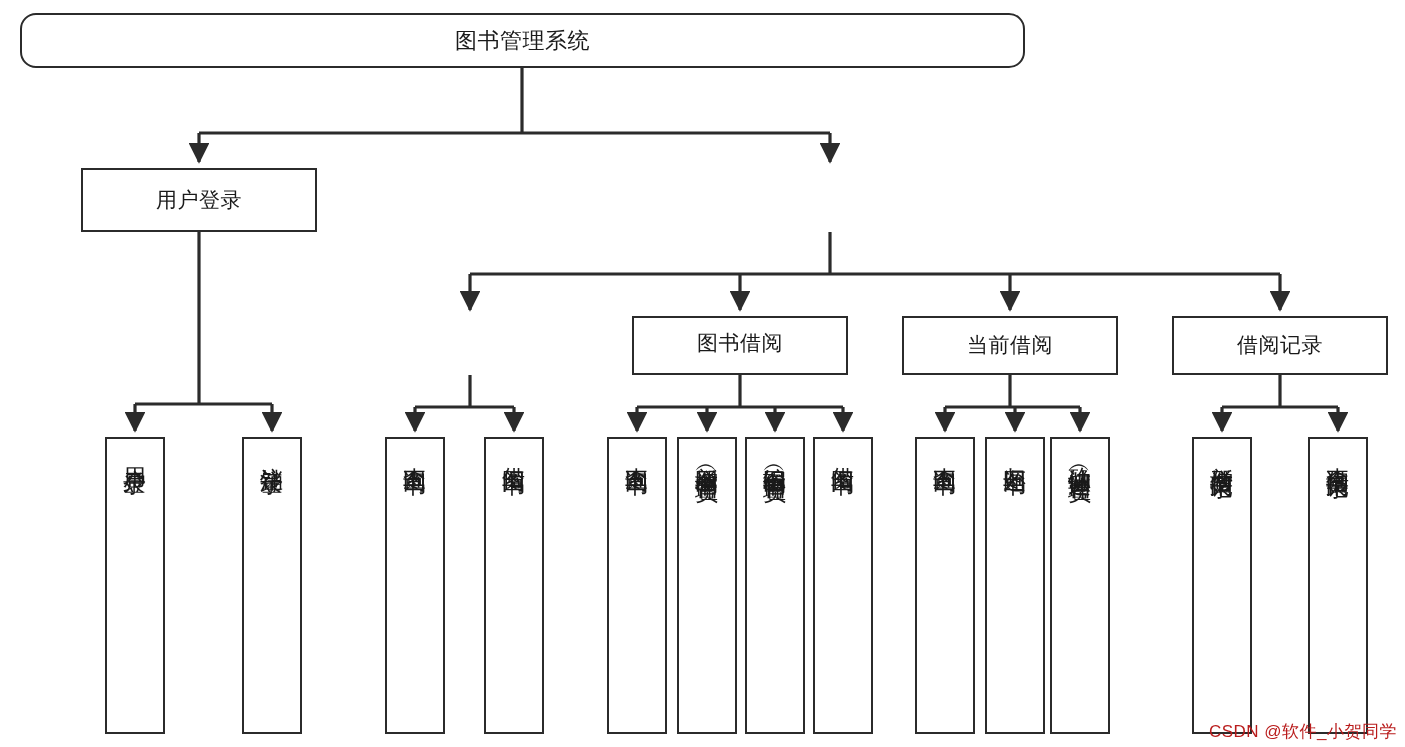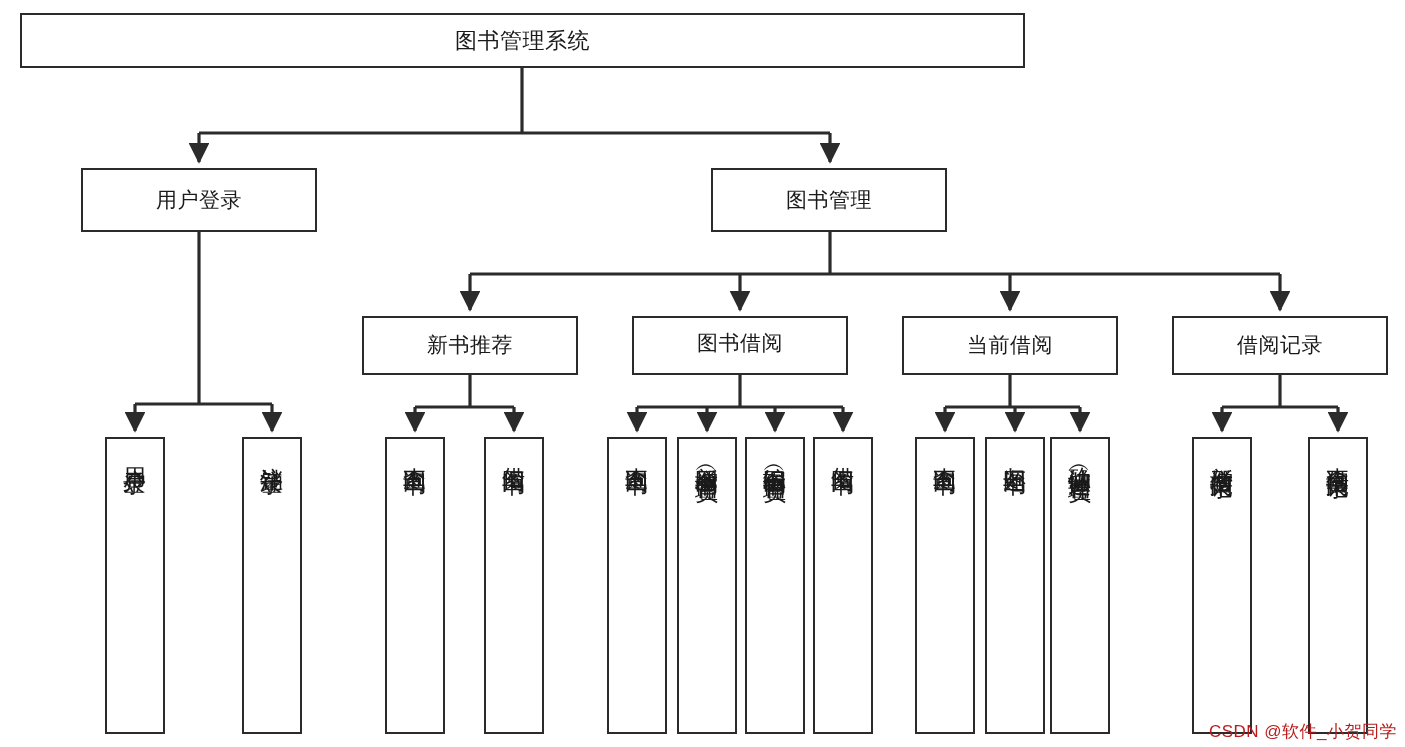--- a/index.html
+++ b/index.html
@@ -124,35 +124,29 @@
       <path d="M 1015 407 L 1015 431" marker-end="url(#arrow)"></path>
       <path d="M 1080 407 L 1080 431" marker-end="url(#arrow)"></path>
 
       <path d="M 1280 375 L 1280 407"></path>
       <path d="M 1222 407 L 1338 407"></path>
       <path d="M 1222 407 L 1222 431" marker-end="url(#arrow)"></path>
       <path d="M 1338 407 L 1338 431" marker-end="url(#arrow)"></path>
     </g>
   </svg>
 
-  <div class="node horiz root" style="left:20px; top:13px; width:1005px; height:55px;">
+  <div class="node horiz root" style="left:20px; top:13px; width:1005px; height:55px;border-radius:16px;">
     <span class="label">图书管理系统</span>
   </div>
 
   <div class="node horiz" style="left:81px; top:168px; width:236px; height:64px;">
     <span class="label">用户登录</span>
   </div>
 
-  <div class="node horiz" style="left:711px; top:168px; width:236px; height:64px;">
-    <span class="label">图书管理</span>
-  </div>
-
-  <div class="node horiz" style="left:362px; top:316px; width:216px; height:59px;">
-    <span class="label">新书推荐</span>
-  </div>
+
 
   <div class="node horiz" style="left:632px; top:316px; width:216px; height:59px;font-family:Liberation Mono, monospace;">
     <span class="label">图书借阅</span>
   </div>
 
   <div class="node horiz" style="left:1172px; top:316px; width:216px; height:59px;">
     <span class="label">借阅记录</span>
   </div>
 
   <div class="node horiz" style="left:902px; top:316px; width:216px; height:59px;">

